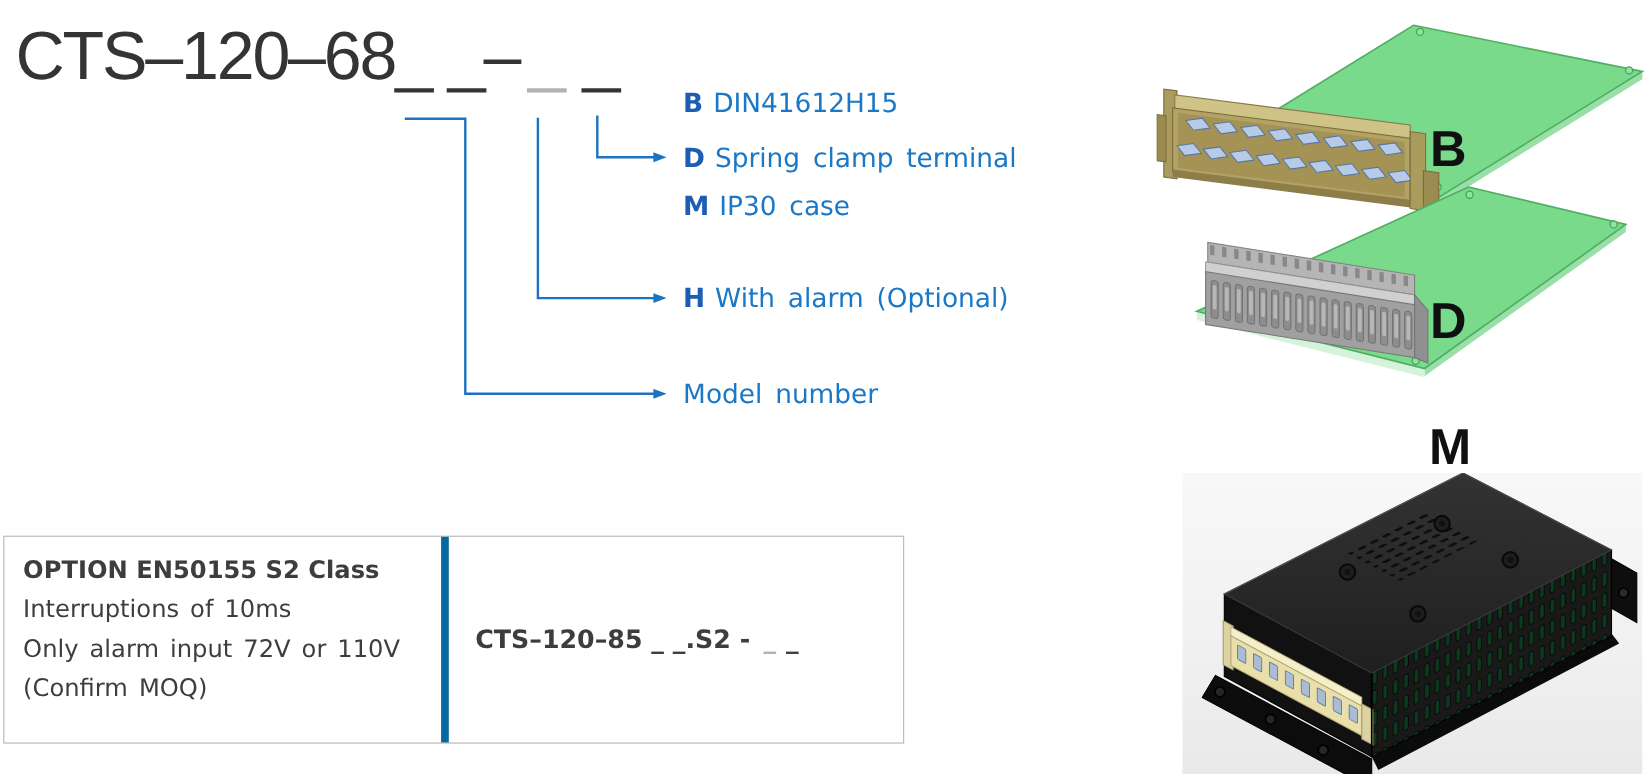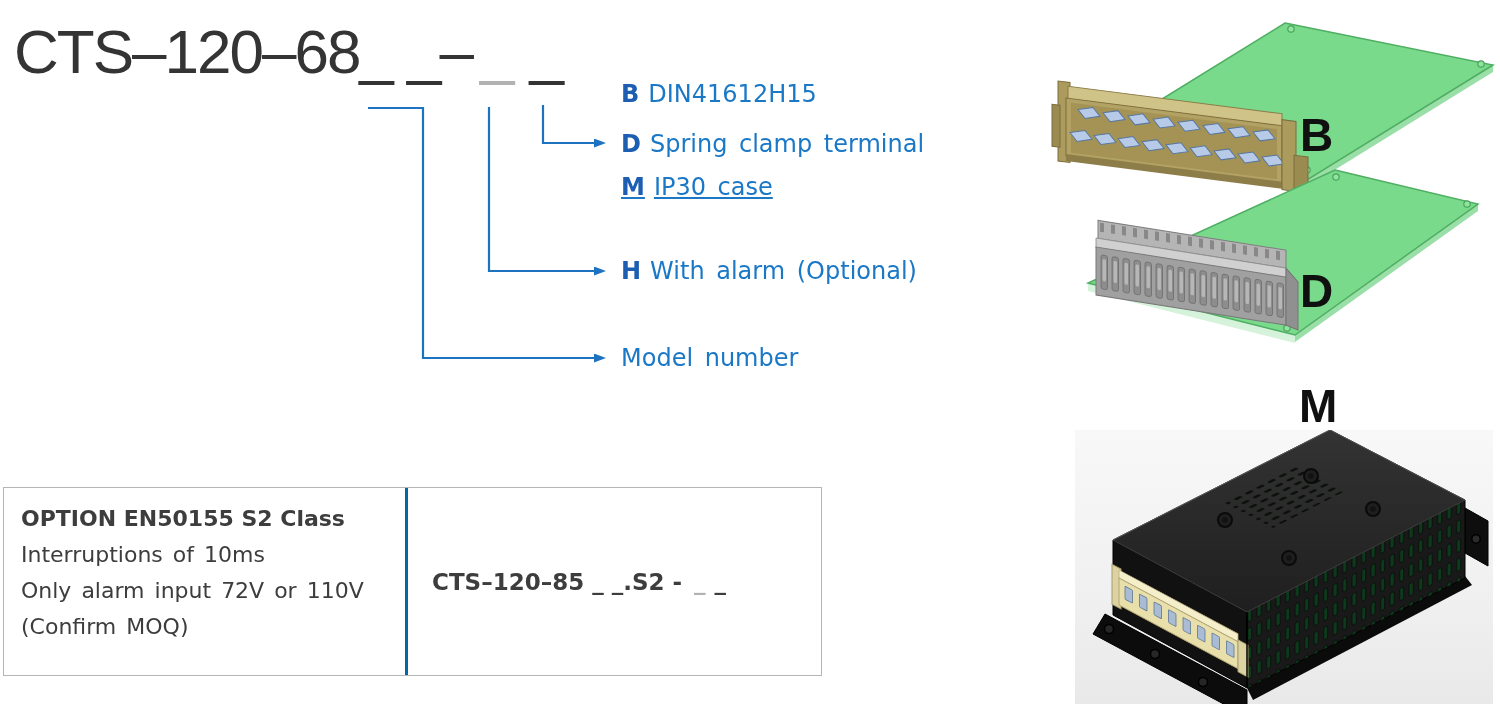--- a/index.html
+++ b/index.html
@@ -10,27 +10,27 @@
   .model-title{position:absolute;left:14px;top:16px;white-space:nowrap;
     font-family:Liberation Sans, sans-serif;font-size:62px;font-weight:400;
     color:#343434;letter-spacing:-2px;}
   .model-title .slot-gray{color:#b2b2b2;margin-left:8px;}
   .model-title .slot-last{margin-left:17px;}
 
   
   .legend-row{position:absolute;left:621px;white-space:nowrap;
     font-size:24px;line-height:28px;color:#1b78c6;word-spacing:4px;}
   .legend-row .code{font-weight:bold;color:#1d5eb2;margin-right:9px;}
-  #row-b{top:80px;} #row-d{top:130px;} #row-m{top:173px;text-decoration:underline;}
+  #row-b{top:80px;} #row-d{top:130px;} #row-m{top:173px;}
   #row-h{top:257px;} #row-model{top:344px;}
 
   
   .option-table{position:absolute;left:3px;top:487px;width:817px;height:187px;
     border:1px solid #b5b5b5;display:flex;color:#3d3d3d;background:#fff;}
-  .option-table .cell-left{width:404px;border-right:3px solid #0369a1;
+  .option-table .cell-left{width:404px;border-right:7px solid #0369a1;
     padding:17px 0 0 17px;box-sizing:border-box;}
   .option-table .cell-left .hdr{font-size:22px;font-weight:bold;line-height:28px;}
   .option-table .cell-left .ln{font-size:22px;line-height:28px;margin-top:8px;word-spacing:3px;}
   .option-table .cell-right{flex:1;display:flex;align-items:center;padding-left:24px;}
   .option-code{font-size:23px;font-weight:bold;color:#3d3d3d;white-space:nowrap;}
   .option-code .slot-gray{color:#b2b2b2;margin-left:12px;}
   .option-code .slot-last{margin-left:9px;}
 
   
   #callout-lines{position:absolute;left:0;top:0;pointer-events:none;}

